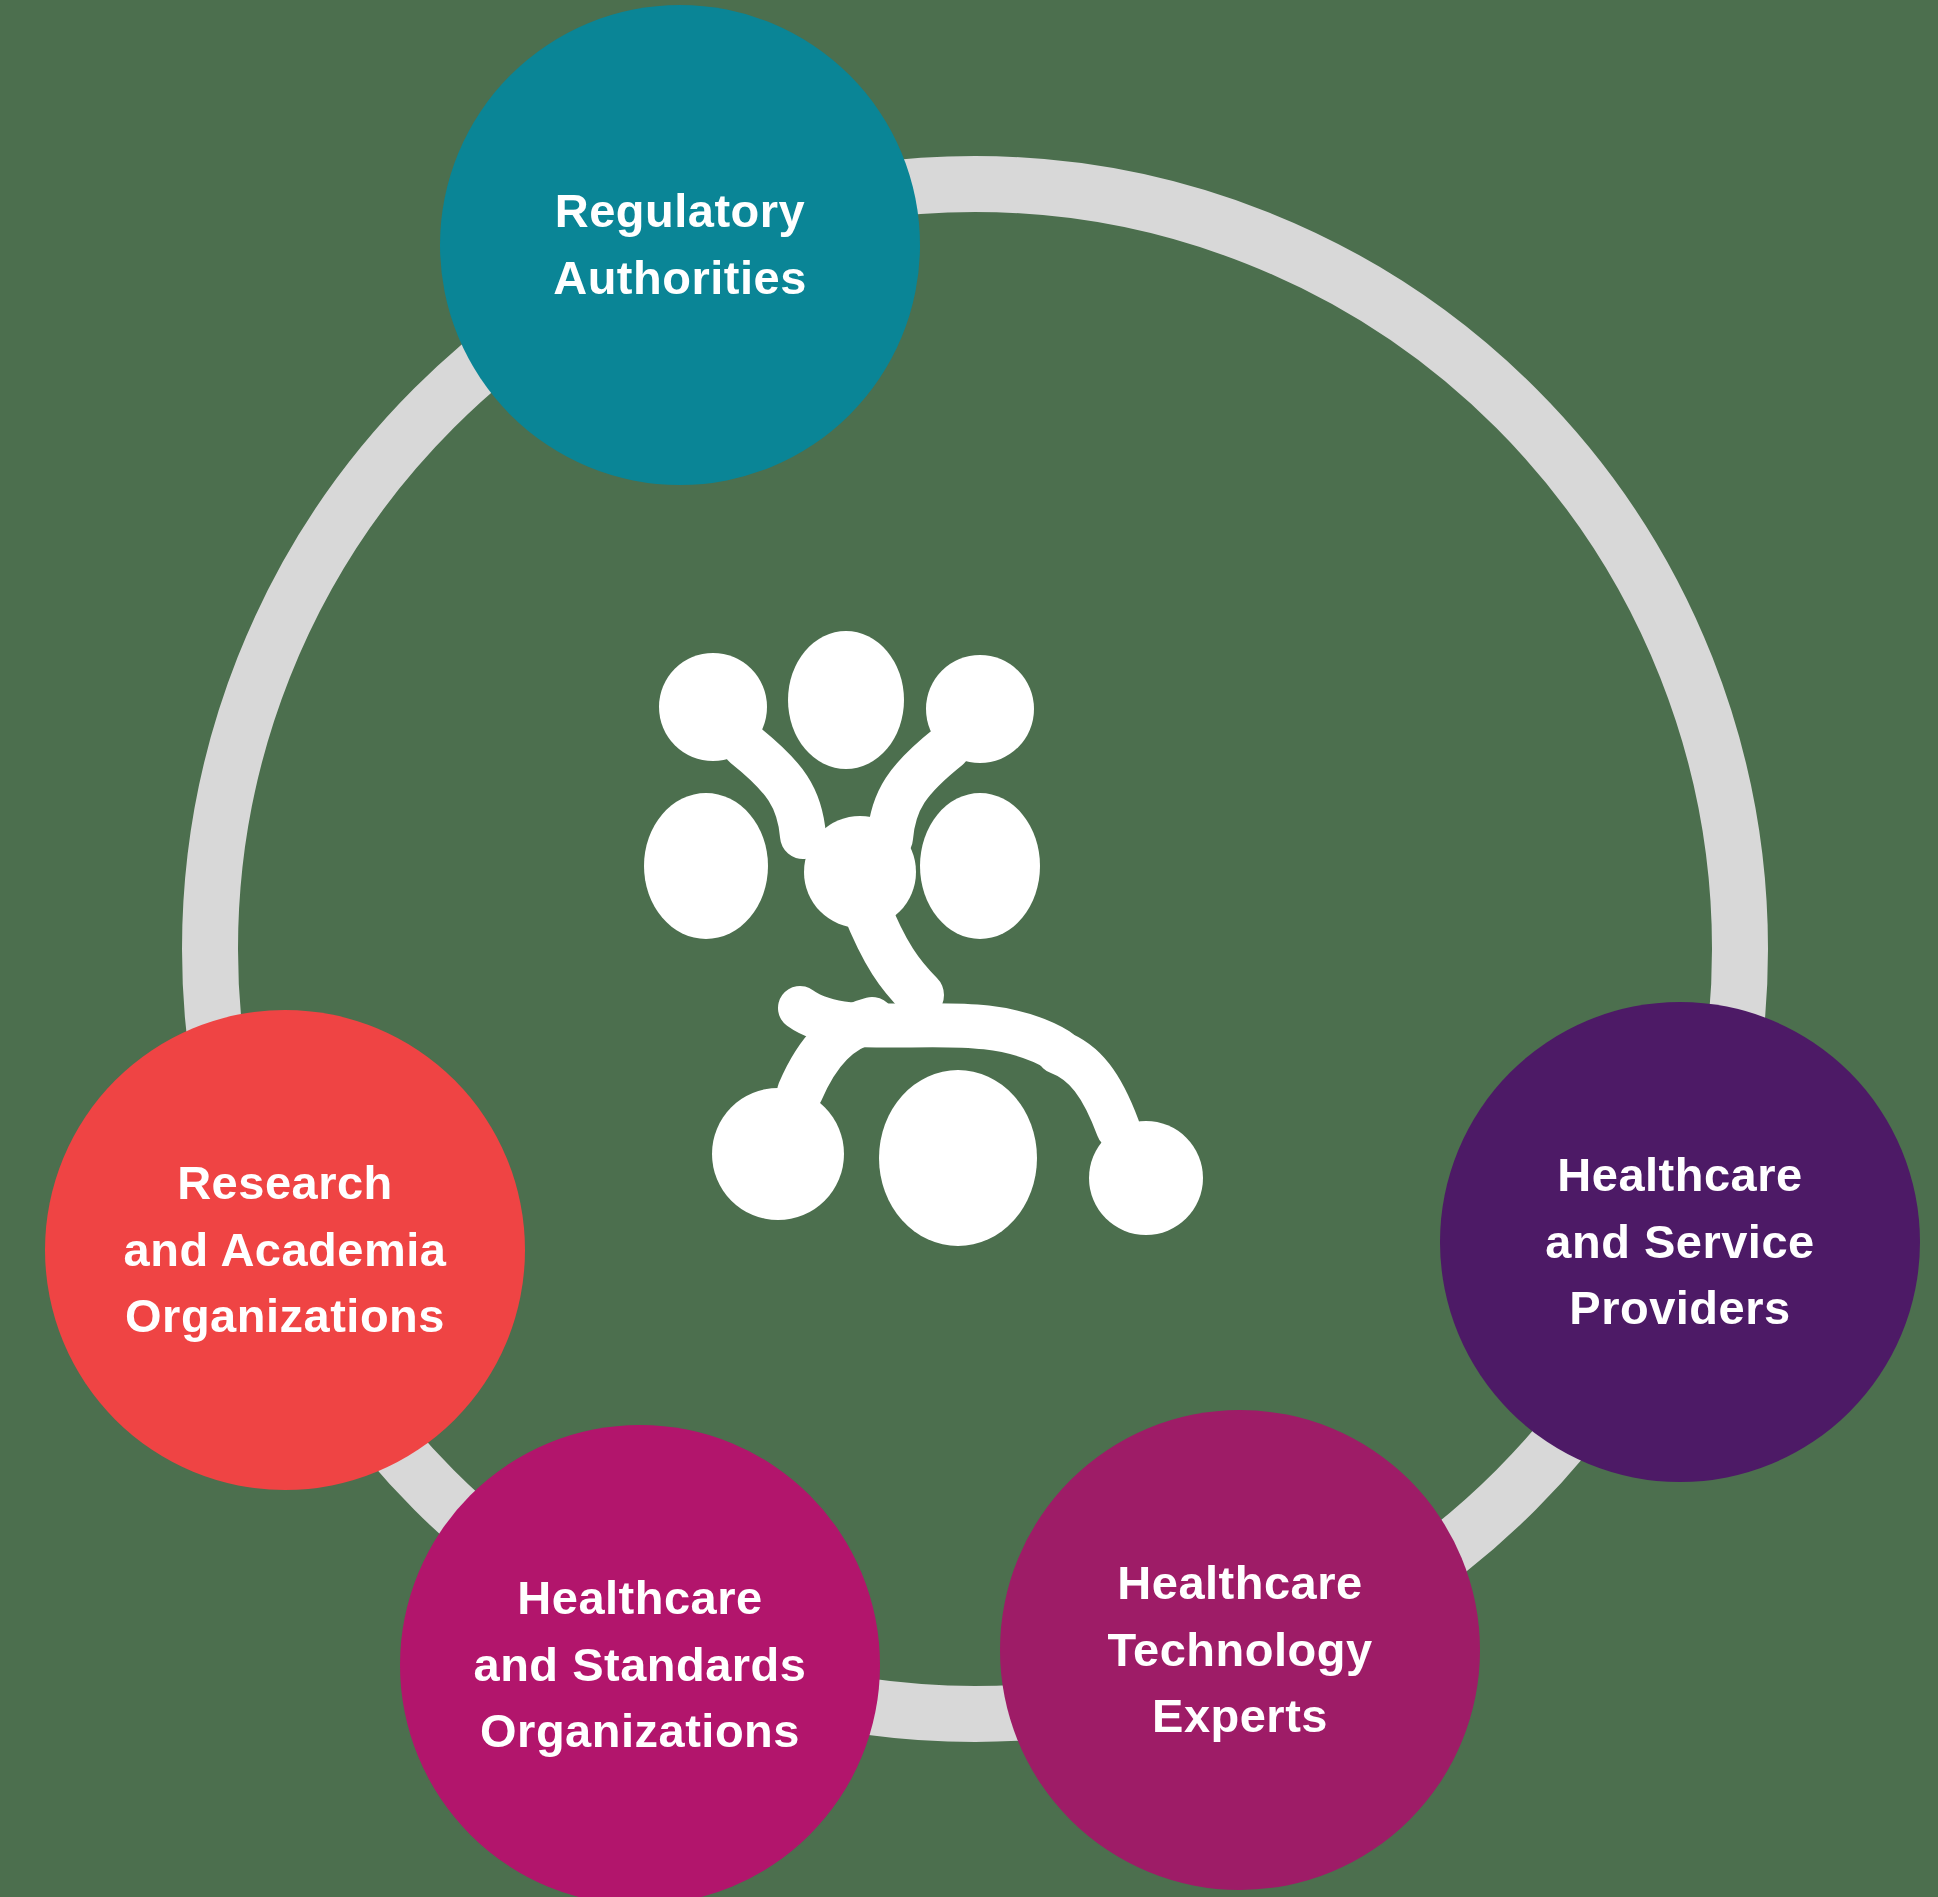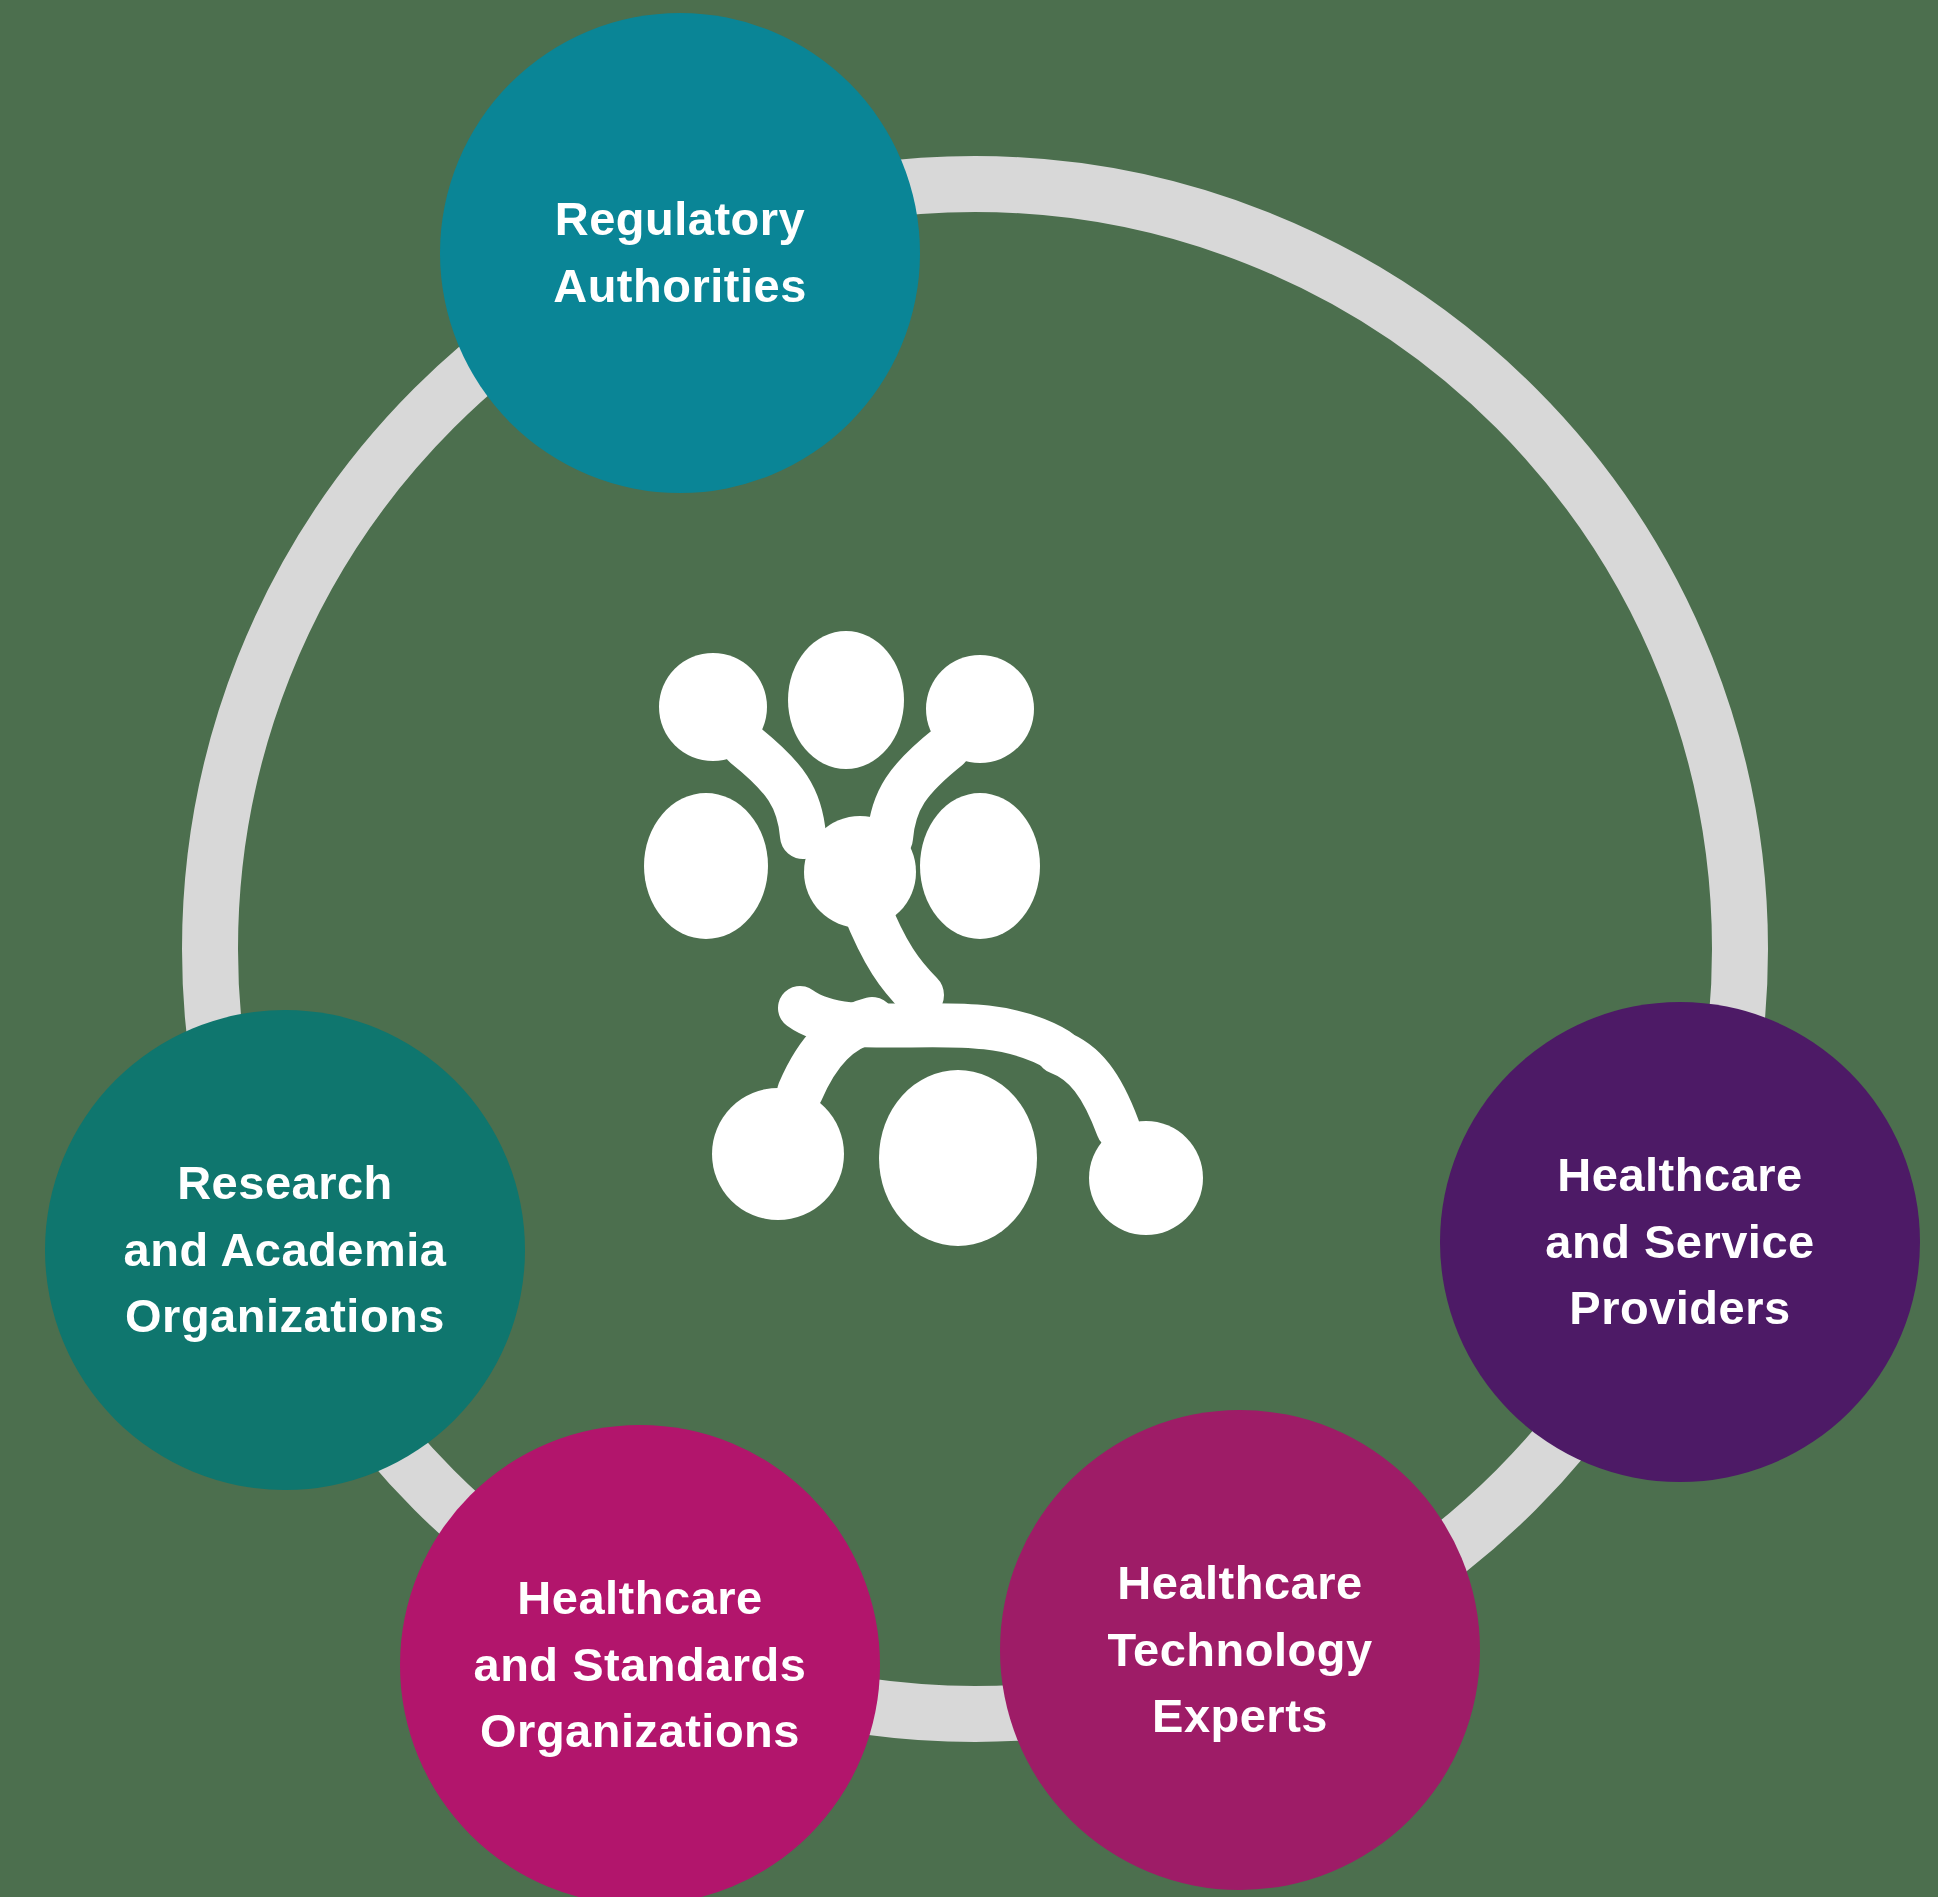--- a/index.html
+++ b/index.html
@@ -27,21 +27,21 @@
   .node .label{
     color:#ffffff;
     font-weight:700;
     font-size:47px;
     line-height:1.42;
     white-space:pre-line;
     width:94%;
     letter-spacing:0.5px;
   }
   
-  .pos-regulatory-authorities        { left:440px;  top:13px;    }
+  .pos-regulatory-authorities        { left:440px;  top:5px;    }
   .pos-pharmaceutical-manufacturers  { left:1060px; top:3px;    }
   .pos-distributors-wholesalers      { left:1443px; top:409px;  }
   .pos-healthcare-service-providers  { left:1440px; top:1002px; }
   .pos-healthcare-technology-experts { left:1000px; top:1410px; }
   .pos-healthcare-standards-organizations { left:400px; top:1425px; }
   .pos-research-academia-organizations    { left:45px;  top:1010px; }
   .pos-patients                      { left:55px;  top:410px;  }
 </style>
 </head>
 <body>
@@ -70,21 +70,21 @@
 Technology
 Experts</span>
   </div>
 
   <div class="node pos-healthcare-standards-organizations" style="background: rgb(178, 21, 108);">
     <span class="label">Healthcare
 and Standards
 Organizations</span>
   </div>
 
-  <div class="node pos-research-academia-organizations" style="background: #0f766e;">
+  <div class="node pos-research-academia-organizations" style="background: #ef4444;">
     <span class="label">Research
 and Academia
 Organizations</span>
   </div>
 
 
   <svg class="icon-svg" viewBox="600 596 660 690" aria-hidden="true">
     <g stroke-linecap="round" fill="#ffffff">
 
       <ellipse cx="846" cy="700" rx="58" ry="69"></ellipse>

